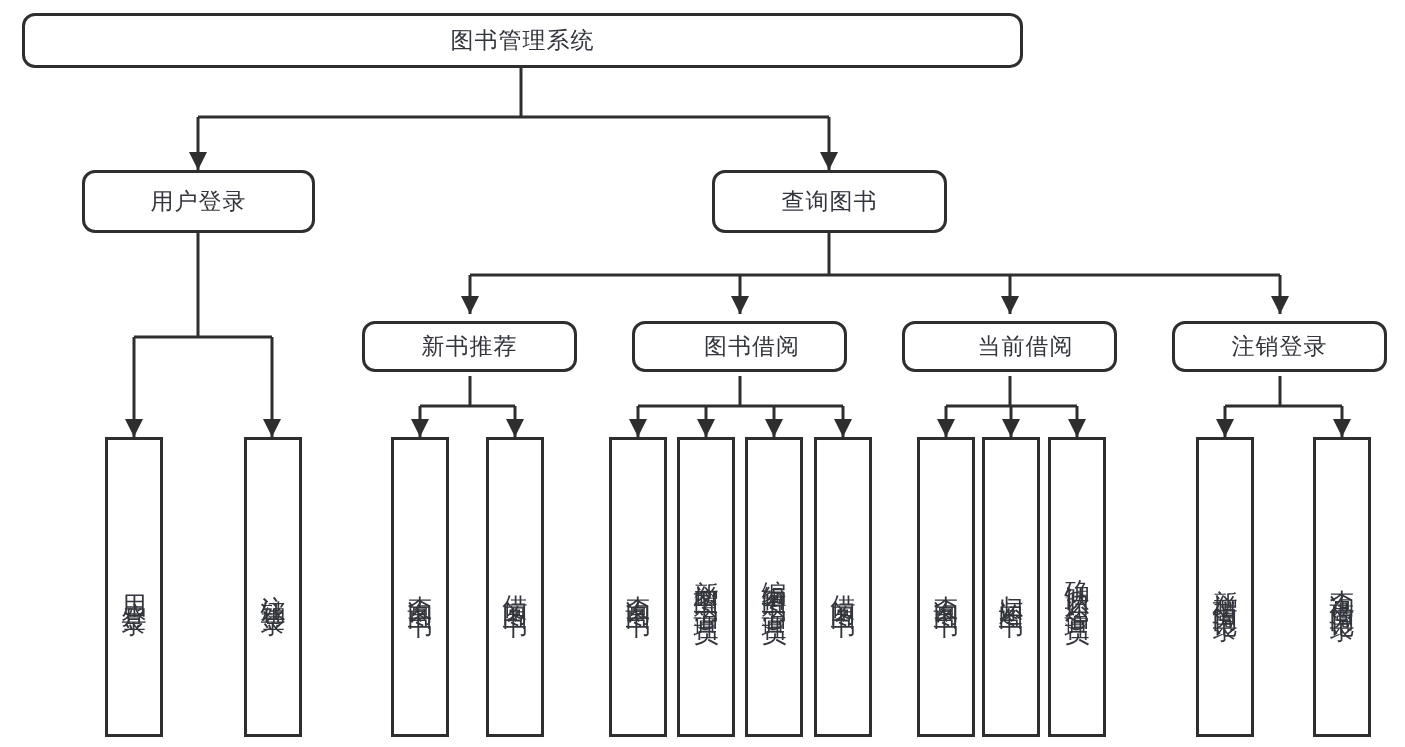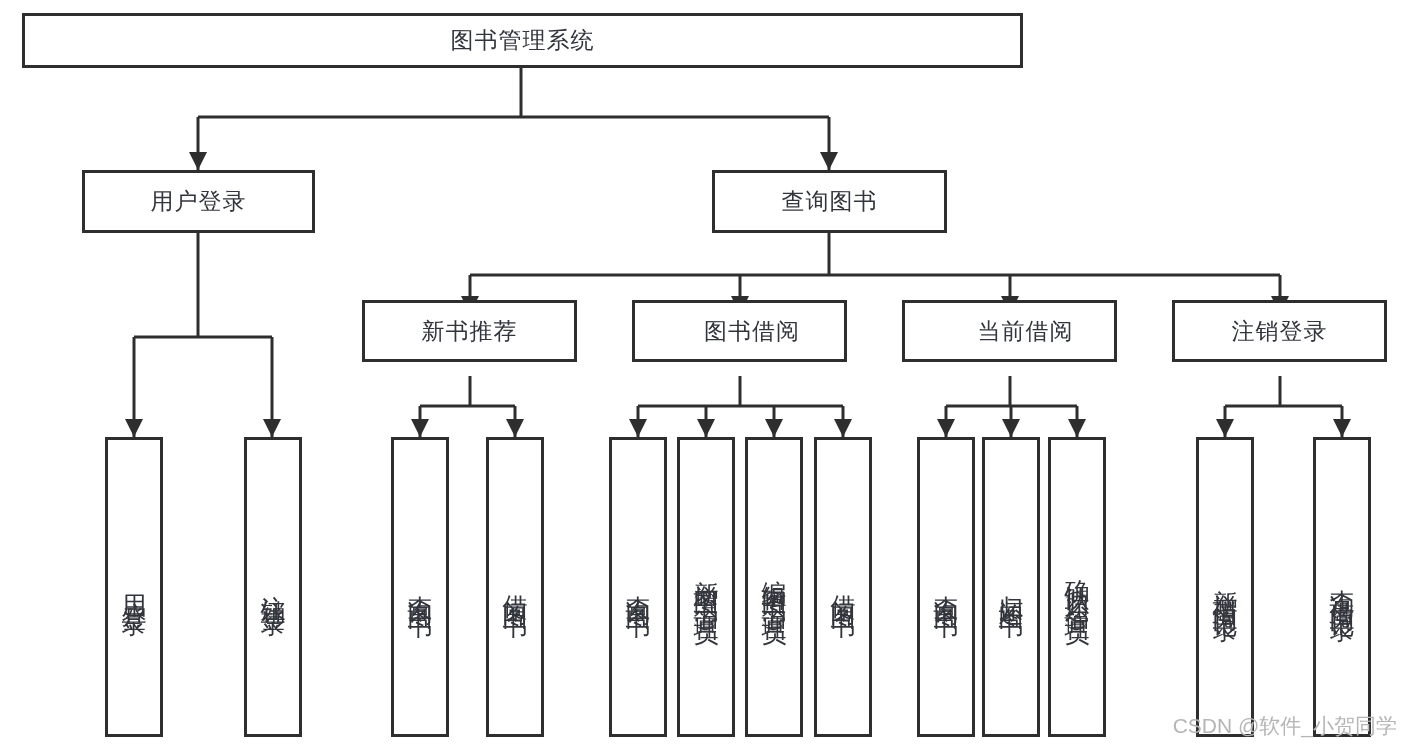--- a/index.html
+++ b/index.html
@@ -29,20 +29,21 @@
     display: flex;
     align-items: center;
     justify-content: center;
     color: #33353c;
     z-index: 2;
   }
   .node.h-label {
     font-size: 23px;
     letter-spacing: 1px;
     white-space: nowrap;
+    border-radius: 13px;
   }
   .node.leaf {
     top: 437px;
     width: 58px;
     height: 300px;
   }
   .leaf .vtext {
     writing-mode: vertical-rl;
     text-orientation: mixed;
     font-size: 25px;
@@ -50,21 +51,21 @@
     letter-spacing: 6px;
     white-space: nowrap;
     color: #33353c;
   }
   
   .root-box   { left: 22px;  top: 13px;  width: 1001px; height: 55px; }
   
   .n-userlogin{ left: 82px;  top: 170px; width: 233px;  height: 63px; }
   .n-bookmgmt { left: 712px; top: 170px; width: 235px;  height: 63px; }
   
-  .lvl3       { top: 300px; height: 62px; width: 215px; }
+  .lvl3       { top: 321px; height: 51px; width: 215px; }
   .n-newrec   { left: 362px; }
   .n-borrow   { left: 632px; padding-left: 25px; }
   .n-current  { left: 902px; padding-left: 32px; }
   .n-records  { left: 1172px; }
   
   .lf-ul-0 { left: 105px; }
   .lf-ul-1 { left: 244px; }
   
   .lf-nr-0 { left: 391px; }
   .lf-nr-1 { left: 486px; }
@@ -206,15 +207,14 @@
     <span class="vtext">确认归还（管理员）</span>
   </div>
 
   <div class="node leaf lf-br-0">
     <span class="vtext">新增借阅记录</span>
   </div>
   <div class="node leaf lf-br-1">
     <span class="vtext">查询借阅记录</span>
   </div>
 
-  <div class="watermark">CSDN @软件_小贺同学</div>
 
 </div>
 
 </body></html>

